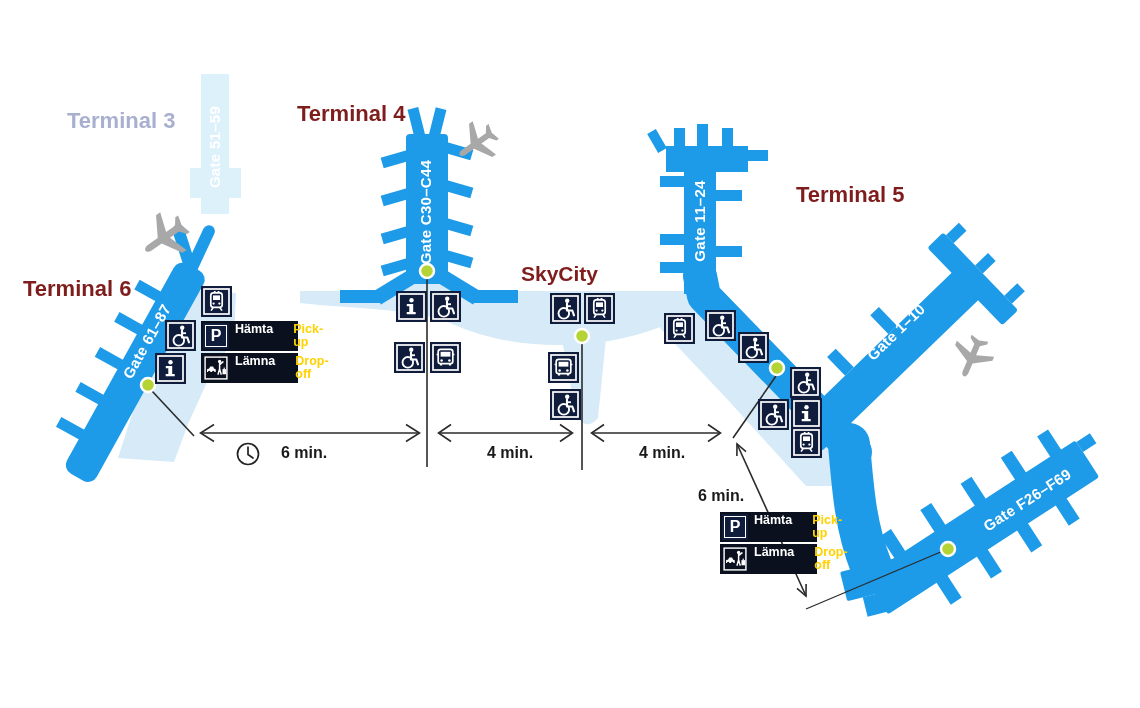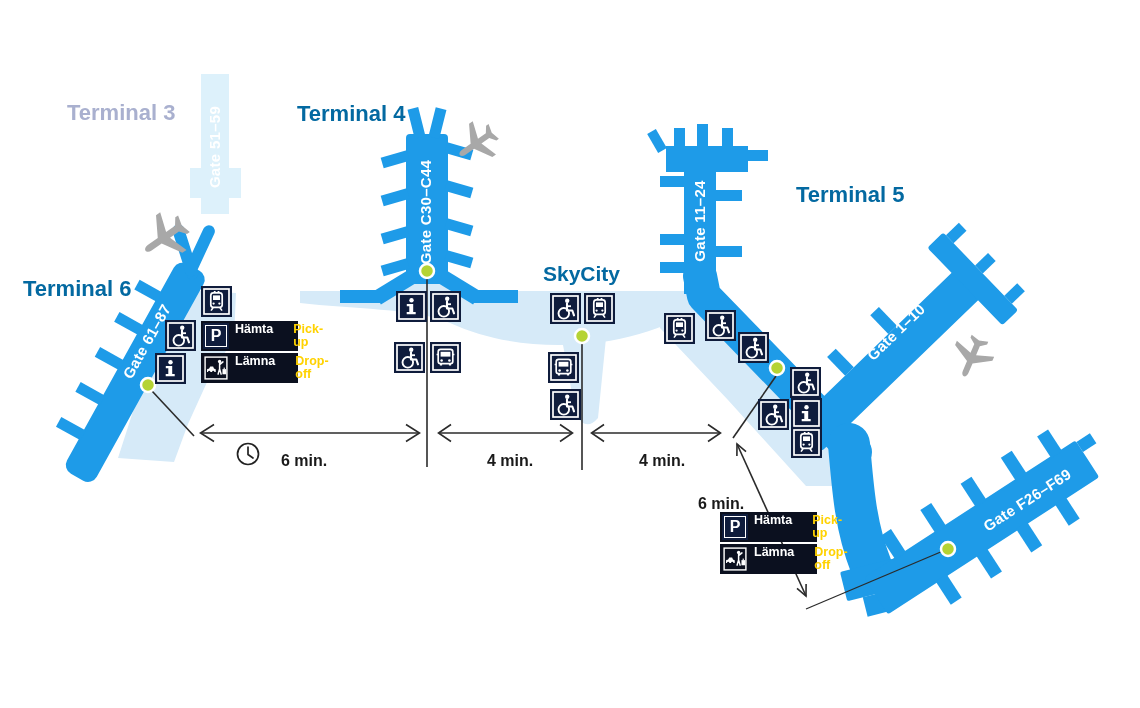--- a/index.html
+++ b/index.html
@@ -1,22 +1,22 @@
 <!DOCTYPE html>
 <html><head>
 <meta charset="utf-8">
 <style>
   html,body{margin:0;padding:0;background:#fff;}
   .stage{position:relative;width:1140px;height:708px;background:#fff;overflow:hidden;
          font-family:"Liberation Sans",sans-serif;}
   .stage svg.map{position:absolute;left:0;top:0;z-index:1;}
-  .tlabel{position:absolute;z-index:5;font-weight:700;font-size:22px;color:#0369a1;white-space:nowrap;}
-  .tlabel.pale{color:#A9B0CF;}
+  .tlabel{position:absolute;z-index:5;font-weight:700;font-size:22px;color:#7f1d1d;white-space:nowrap;}
+  .tlabel.pale{color:#A9B0CF;margin-top:8px;}
   .sky{font-size:21px;}
-  .mins{position:absolute;z-index:5;font-weight:700;font-size:16px;color:#1a1a1a;white-space:nowrap;margin-top:8px;}
+  .mins{position:absolute;z-index:5;font-weight:700;font-size:16px;color:#1a1a1a;white-space:nowrap;}
   .sq{position:absolute;z-index:4;width:31px;height:31px;}
   .sq svg{display:block;width:100%;height:100%;}
   .block{position:absolute;z-index:3;display:flex;flex-direction:column;gap:2px;}
   .brow{display:flex;align-items:center;background:#0B101F;width:97px;height:30px;
         padding:2px 4px 2px 2px;box-sizing:border-box;gap:6px;}
   .brow .bicon{width:26px;height:26px;flex:0 0 26px;position:relative;}
   .brow .bicon svg{display:block;width:100%;height:100%;}
   .pbox{background:#0F1C3C;display:flex;align-items:center;justify-content:center;position:relative;}
   .pbox::after{content:"";position:absolute;inset:2px;border:1.5px solid #fff;}
   .pletter{color:#fff;font-weight:700;font-size:16px;line-height:1;}
@@ -225,21 +225,21 @@
     <circle cx="582" cy="336" r="7" fill="#B5D334" stroke="#fff" stroke-width="2.5"></circle>
     <circle cx="777" cy="368" r="7" fill="#B5D334" stroke="#fff" stroke-width="2.5"></circle>
     <circle cx="948" cy="549" r="7" fill="#B5D334" stroke="#fff" stroke-width="2.5"></circle>
   </g>
 </svg>
 
 <div class="tlabel pale" style="left:67px;top:100px">Terminal 3</div>
 <div class="tlabel" style="left:297px;top:101px">Terminal 4</div>
 <div class="tlabel" style="left:23px;top:276px">Terminal 6</div>
 <div class="tlabel" style="left:796px;top:182px">Terminal 5</div>
-<div class="tlabel sky" style="left:543px;top:262px">SkyCity</div>
+<div class="tlabel sky" style="left:521px;top:262px">SkyCity</div>
 
 <div class="mins" style="left:281px;top:444px">6 min.</div>
 <div class="mins" style="left:487px;top:444px">4 min.</div>
 <div class="mins" style="left:639px;top:444px">4 min.</div>
 <div class="mins" style="left:698px;top:487px">6 min.</div>
 
 <div class="sq" style="left:201px;top:286px">
       <svg viewBox="0 0 31 31">
         <use href="#sym-train"></use>
       </svg>

